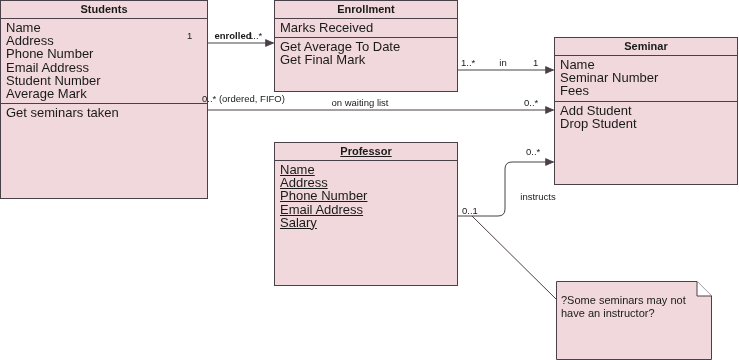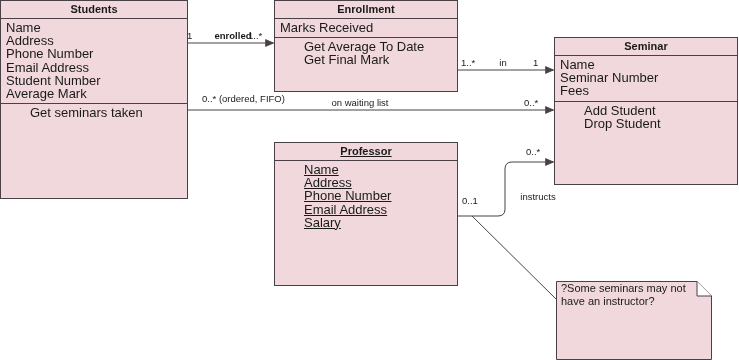--- a/index.html
+++ b/index.html
@@ -51,21 +51,20 @@
   }
   .uml-class .cls-compartment {
     padding: 2px 5px 3px 5px;
     font-size: 13px;
     line-height: 13.2px;
     border-bottom: 1px solid #4a4048;
   }
   .uml-class .cls-compartment.last {
     border-bottom: none;
     flex: 1 1 auto;
-    margin-left: 24px;
   }
   .uml-class .cls-compartment .member {
     white-space: nowrap;
   }
 
   
   .uml-note {
     position: absolute;
     box-sizing: border-box;
     font-size: 11px;
@@ -73,21 +72,21 @@
   }
   .uml-note .note-shape {
     position: absolute;
     left: 0;
     top: 0;
     width: 100%;
     height: 100%;
   }
   .uml-note .note-text {
     position: relative;
-    padding: 1px 6px 0 5px;
+    padding: 13px 6px 0 5px;
     width: 140px;
   }
 
   
   .edge-label {
     position: absolute;
     font-size: 9.5px;
     line-height: 11px;
     color: #1a1a1a;
     white-space: nowrap;
@@ -125,21 +124,21 @@
 
     <g>
       <path d="M457,216 L498,216 Q505,216 505,209 L505,169 Q505,162 512,162 L553.5,162" fill="none" stroke="#4a4048" stroke-width="1" marker-end="url(#arrowSolid)"></path>
     </g>
 
     <g>
       <path d="M472,216 L557,300" fill="none" stroke="#4a4048" stroke-width="1"></path>
     </g>
   </svg>
 
-  <div class="uml-class" style="left:0px; top:0px; width:188px; height:199px;">
+  <div class="uml-class" style="left:0px; top:0px; width:208px; height:199px;">
     <div class="cls-title">Students</div>
     <div class="cls-compartment">
       <div class="member">Name</div>
       <div class="member">Address</div>
       <div class="member">Phone Number</div>
       <div class="member">Email Address</div>
       <div class="member">Student Number</div>
       <div class="member">Average Mark</div>
     </div>
     <div class="cls-compartment last">
@@ -195,17 +194,17 @@
   <div class="edge-label" style="left:248px; top:30px;">1..*</div>
 
   <div class="edge-label" style="left:461px; top:57px;">1..*</div>
   <div class="edge-label centered" style="left:478px; top:57px; width:50px;">in</div>
   <div class="edge-label" style="left:533px; top:57px;">1</div>
 
   <div class="edge-label" style="left:202px; top:93px;">0..* (ordered, FIFO)</div>
   <div class="edge-label centered" style="left:300px; top:97px; width:120px;">on waiting list</div>
   <div class="edge-label" style="left:524px; top:97px;">0..*</div>
 
-  <div class="edge-label" style="left:462px; top:195px;text-align:right;">0..1</div>
+  <div class="edge-label" style="left:462px; top:205px;text-align:right;">0..1</div>
   <div class="edge-label centered" style="left:508px; top:191px; width:60px;">instructs</div>
   <div class="edge-label" style="left:526px; top:146px;">0..*</div>
 
 </div>
 
 </body></html>

